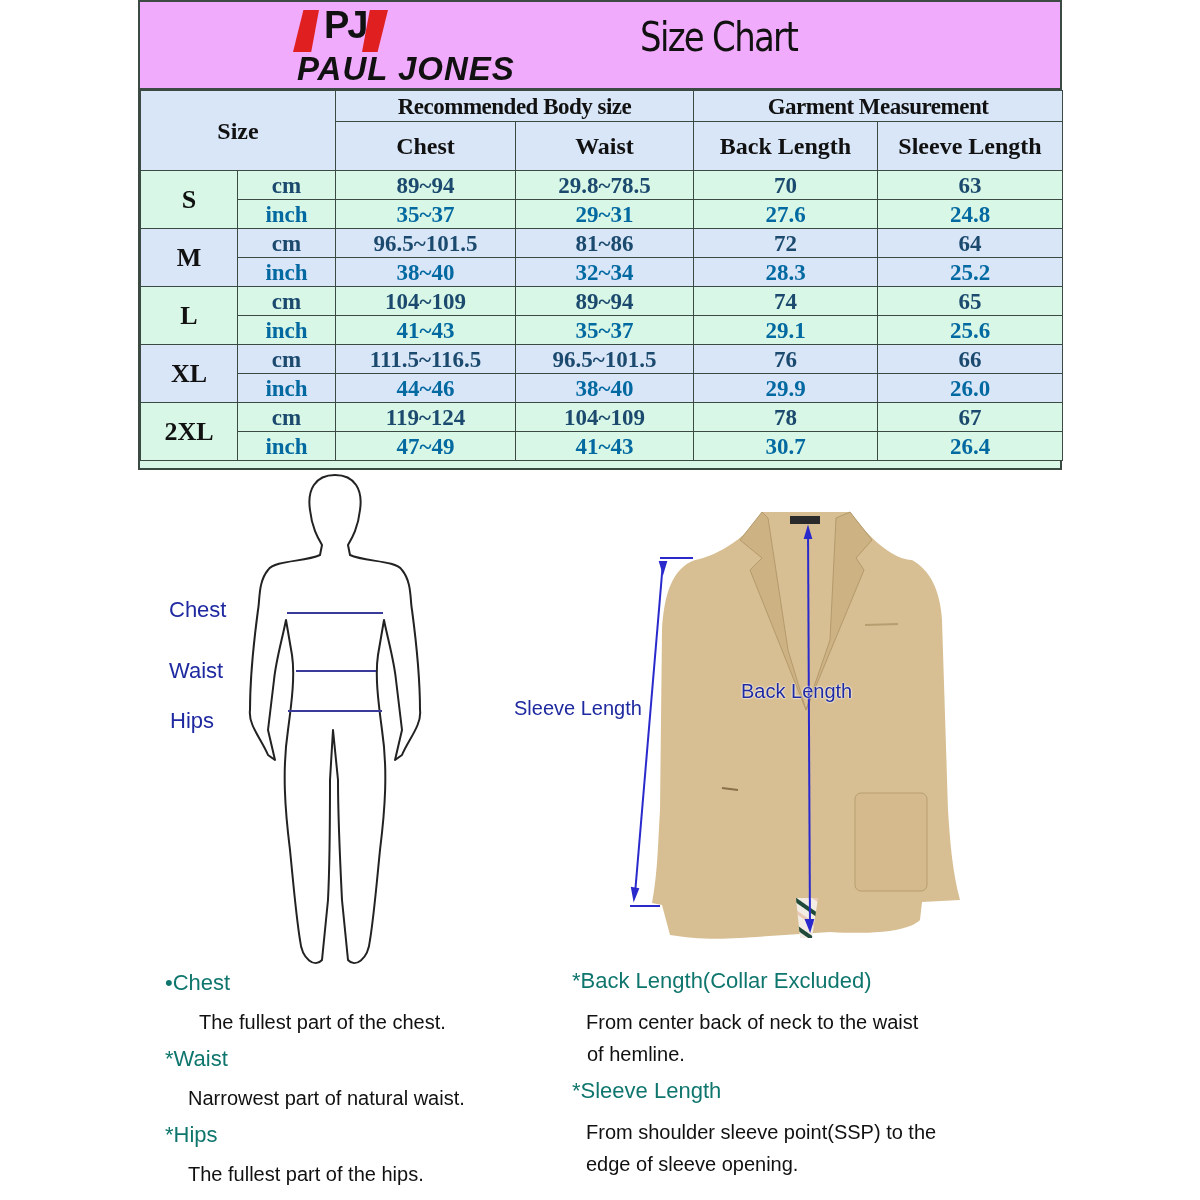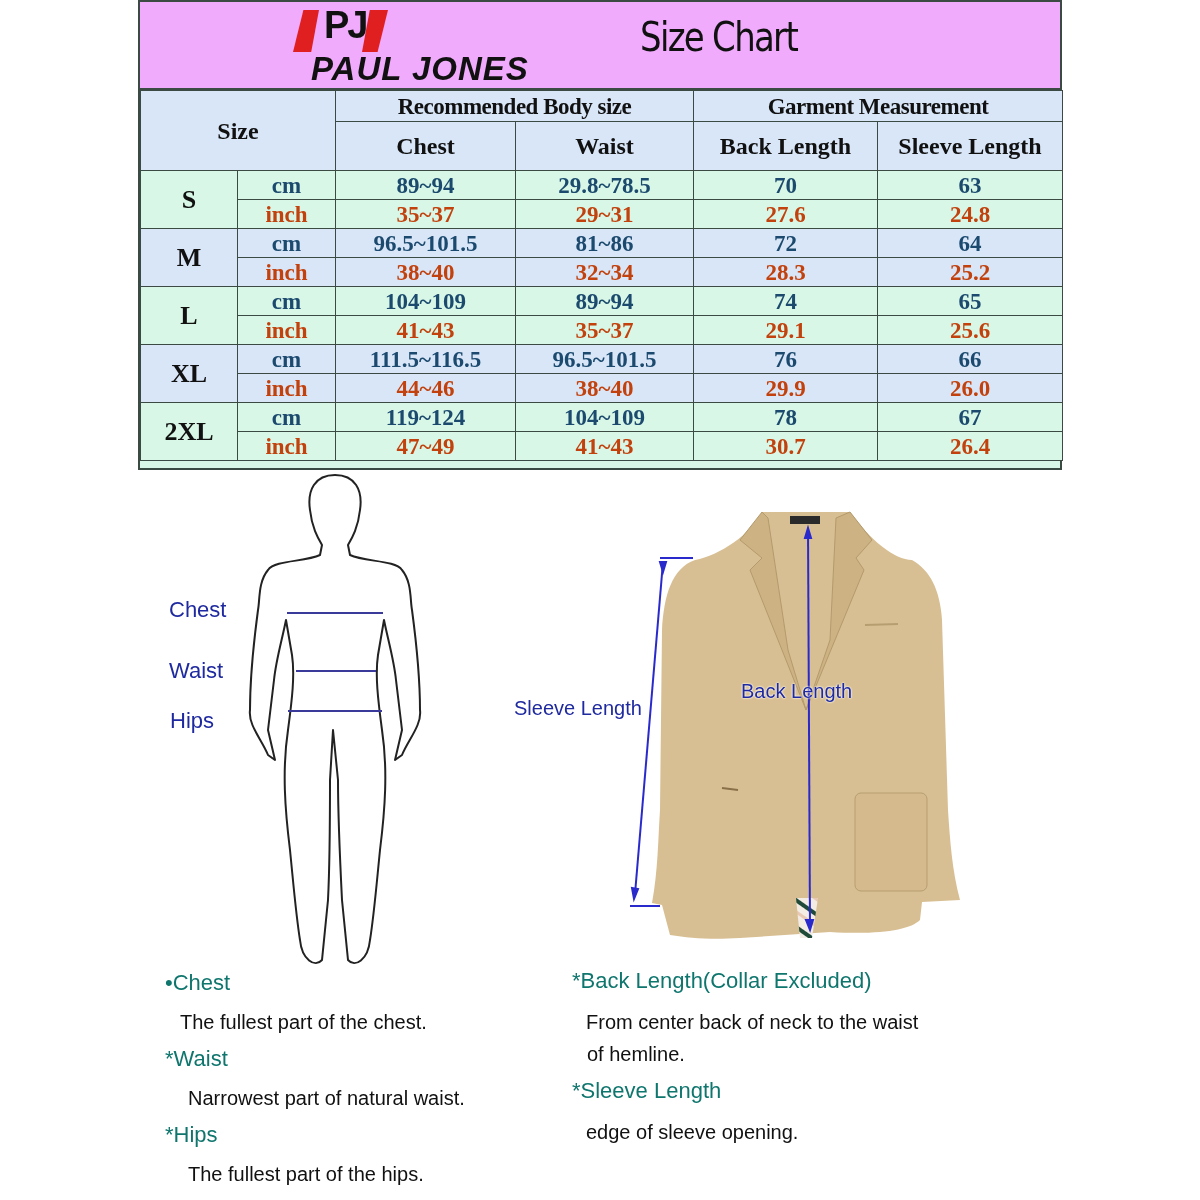--- a/index.html
+++ b/index.html
@@ -5,33 +5,33 @@
   html,body{margin:0;padding:0;}
   body{width:1200px;height:1200px;background:#ffffff;position:relative;overflow:hidden;font-family:"Liberation Serif",serif;}
   .abs{position:absolute;}
   
   #chart{position:absolute;left:138px;top:0;width:924px;height:470px;border:2px solid #3c4a44;box-sizing:border-box;background:#d8f7e6;}
   #title-bar{position:absolute;left:0;top:0;width:100%;height:88px;background:#f0abfc;border-bottom:2px solid #3c4a44;box-sizing:border-box;}
   .logo-bracket{position:absolute;top:8px;width:26px;height:42px;background:#e02020;}
   .logo-bracket.l{left:153px;clip-path:polygon(40% 0,100% 0,70% 100%,0 100%);}
   .logo-bracket.r{left:222px;clip-path:polygon(30% 0,100% 0,60% 100%,0 100%);}
   #logo-pj{position:absolute;left:184px;top:2px;font-family:"Liberation Sans",sans-serif;font-size:38px;font-weight:bold;color:#111;letter-spacing:-2px;}
-  #logo-name{position:absolute;left:157px;top:48px;font-family:"Liberation Sans",sans-serif;font-size:33px;font-weight:bold;font-style:italic;color:#111;letter-spacing:1px;margin-left:14px;}
+  #logo-name{position:absolute;left:157px;top:48px;font-family:"Liberation Sans",sans-serif;font-size:33px;font-weight:bold;font-style:italic;color:#111;letter-spacing:1px;}
   #size-chart-title{position:absolute;left:500px;top:12px;font-family:"DejaVu Sans",sans-serif;font-size:40px;color:#111;letter-spacing:-2px;transform:scaleX(0.85);transform-origin:left top;}
   table{position:absolute;left:0;top:88px;width:100%;border-collapse:collapse;table-layout:fixed;}
   td,th{border:1.5px solid #3c4a44;text-align:center;padding:0;font-weight:bold;line-height:1;}
   th{background:#d8e6f8;color:#111;font-size:24px;}
   th.group{height:30px;font-size:23px;letter-spacing:-0.5px;}
   th.sub{height:48px;}
   th.size{font-size:24px;}
   td{height:28px;font-size:23px;}
   tr.green td{background:#d8f7e6;}
   tr.blue td{background:#d9e6f8;}
   td.cm{color:#1b4a6e;}
-  td.inch{color:#c2410c;}
+  td.inch{color:#0369a1;}
   td.size-label{font-size:26px;color:#111;}
   
   .fig-label{font-family:"Liberation Sans",sans-serif;color:#1f2aa0;font-size:22px;}
   .desc-head{font-family:"Liberation Sans",sans-serif;color:#0f766e;font-size:22px;}
   .desc-text{font-family:"Liberation Sans",sans-serif;color:#111;font-size:20px;line-height:32px;}
 </style>
 </head>
 <body>
 
 <div id="chart">
@@ -196,26 +196,27 @@
     <line x1="308" y1="28" x2="310" y2="430"></line>
     <polygon points="305,38 311,38 308,28"></polygon>
     <polygon points="306,420 313,420 310,430"></polygon>
   </g>
 </svg>
 <div class="abs fig-label" style="left:514px;top:697px;font-size:20px">Sleeve Length</div>
 <div class="abs fig-label" style="left:741px;top:680px;font-size:20px;text-shadow:0 0 2px #fff,0 0 2px #fff">Back Length</div>
 
 <div class="abs" style="left:165px;top:970px;width:380px">
   <div class="desc-head" style="height:36px">•Chest</div>
-  <div class="desc-text" style="margin-left:15px;height:40px">The fullest part of the chest.</div>
+  <div class="desc-text" style="margin-left:34px;height:40px">The fullest part of the chest.</div>
   <div class="desc-head" style="height:36px">*Waist</div>
   <div class="desc-text" style="margin-left:23px;height:40px">Narrowest part of natural waist.</div>
   <div class="desc-head" style="height:36px">*Hips</div>
   <div class="desc-text" style="margin-left:23px">The fullest part of the hips.</div>
 </div>
 
 <div class="abs" style="left:572px;top:968px;width:480px">
   <div class="desc-head" style="height:38px">*Back Length(Collar Excluded)</div>
   <div class="desc-text" style="margin-left:14px">From center back of neck to the waist</div>
   <div class="desc-text" style="margin-left:15px;height:40px">of hemline.</div>
   <div class="desc-head" style="height:38px">*Sleeve Length</div>
+  <div class="desc-text" style="margin-left:14px">From shoulder sleeve point(SSP) to the</div>
   <div class="desc-text" style="margin-left:14px">edge of sleeve opening.</div>
 </div>
 
 </body></html>

